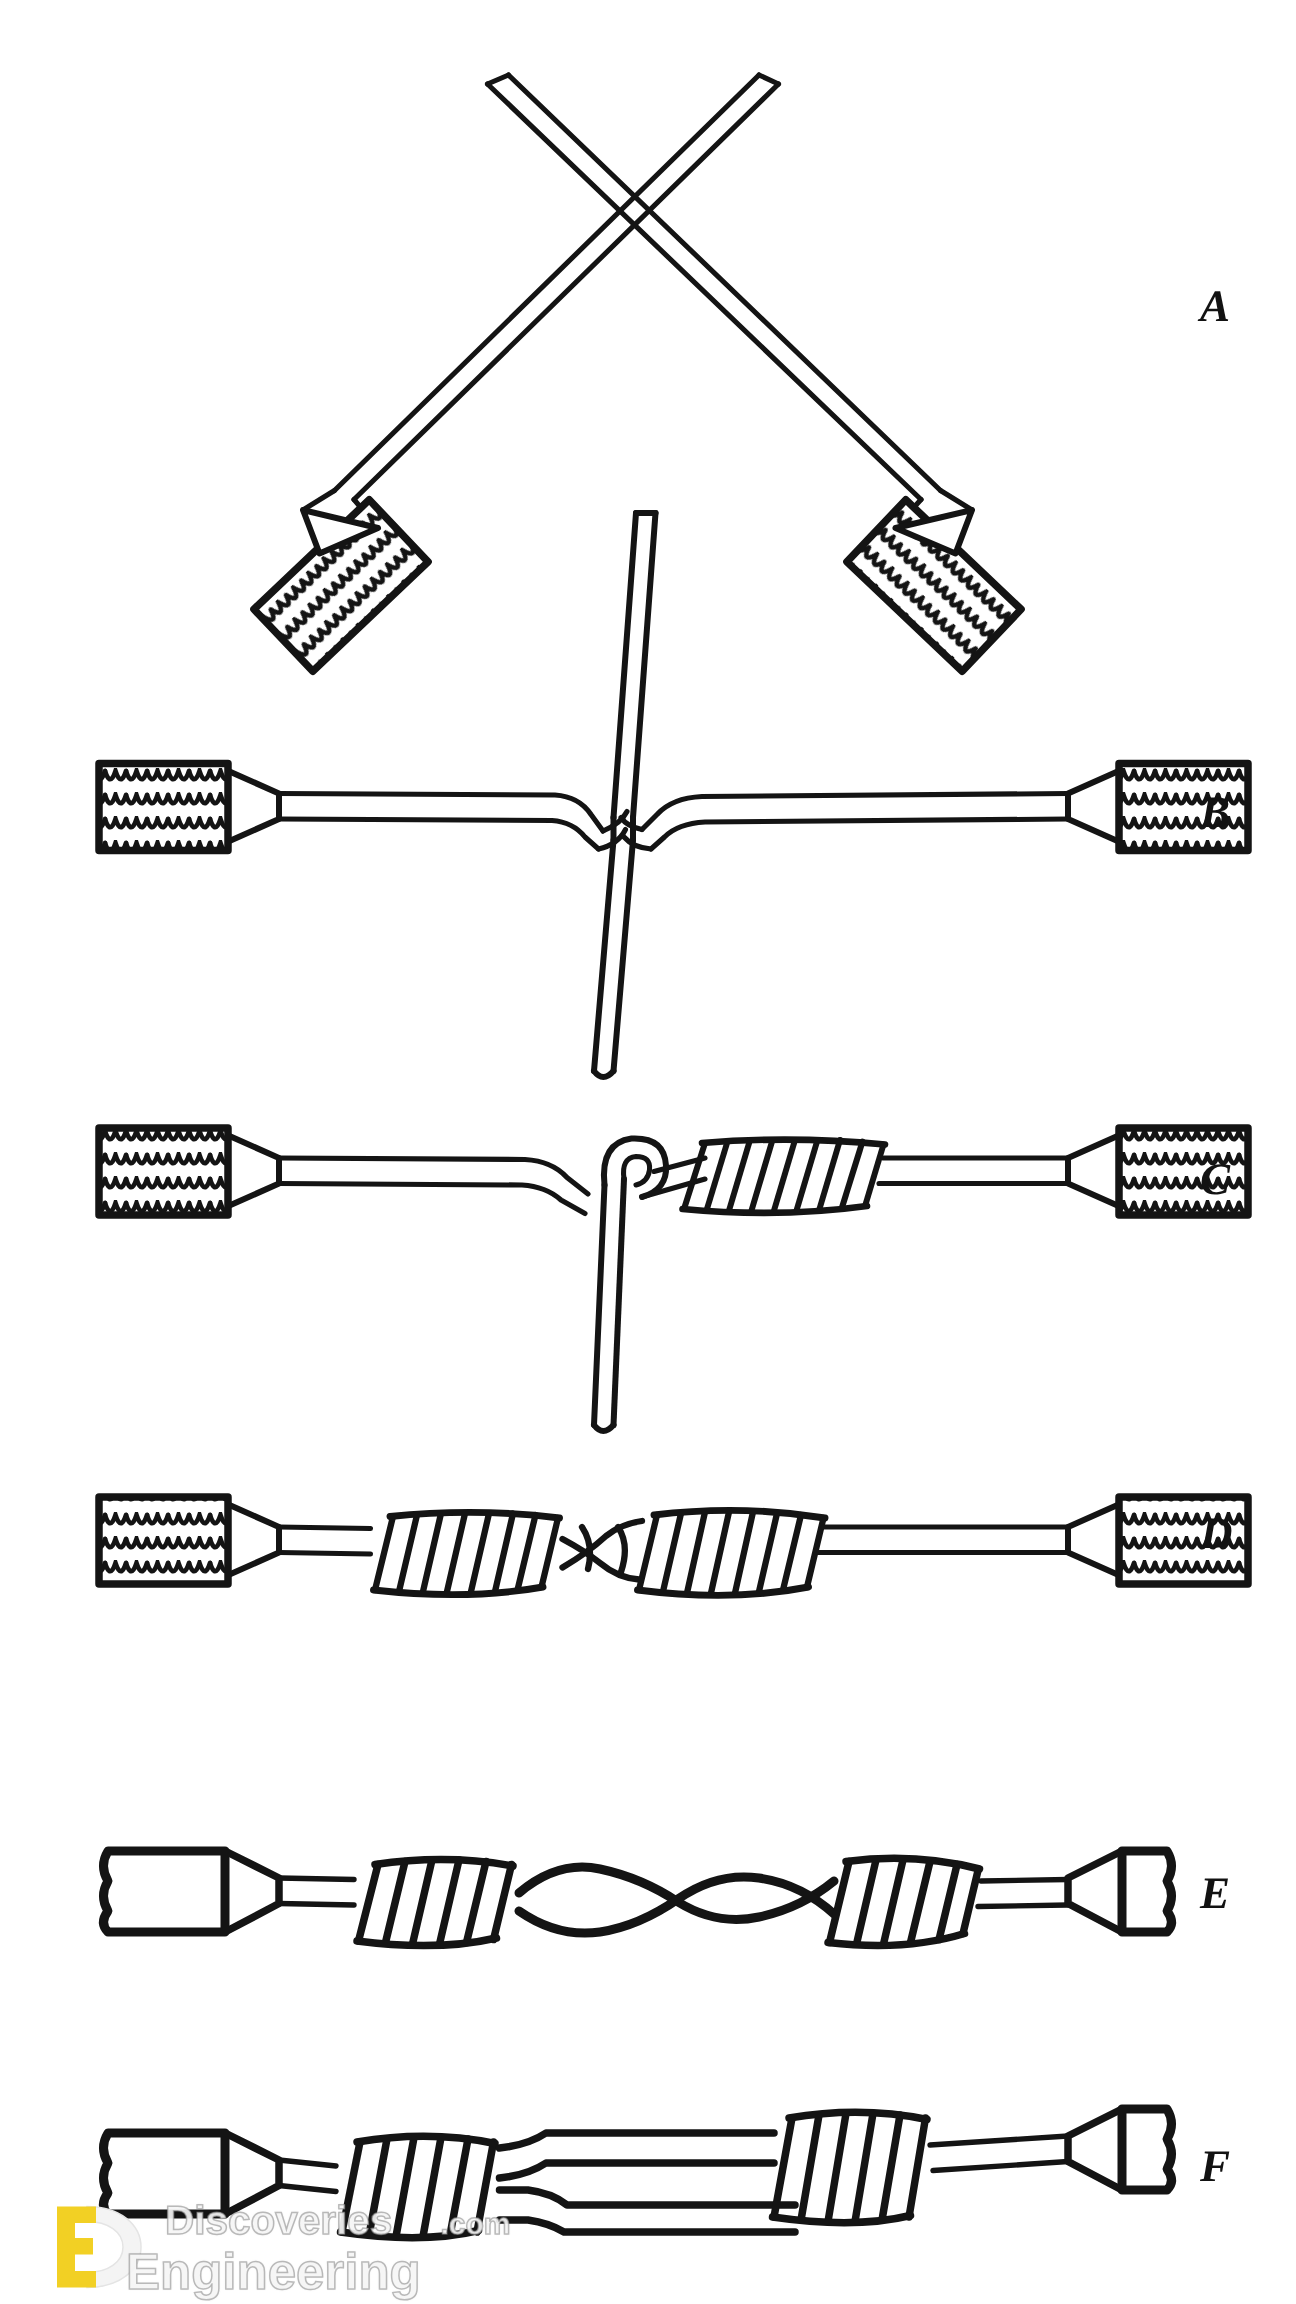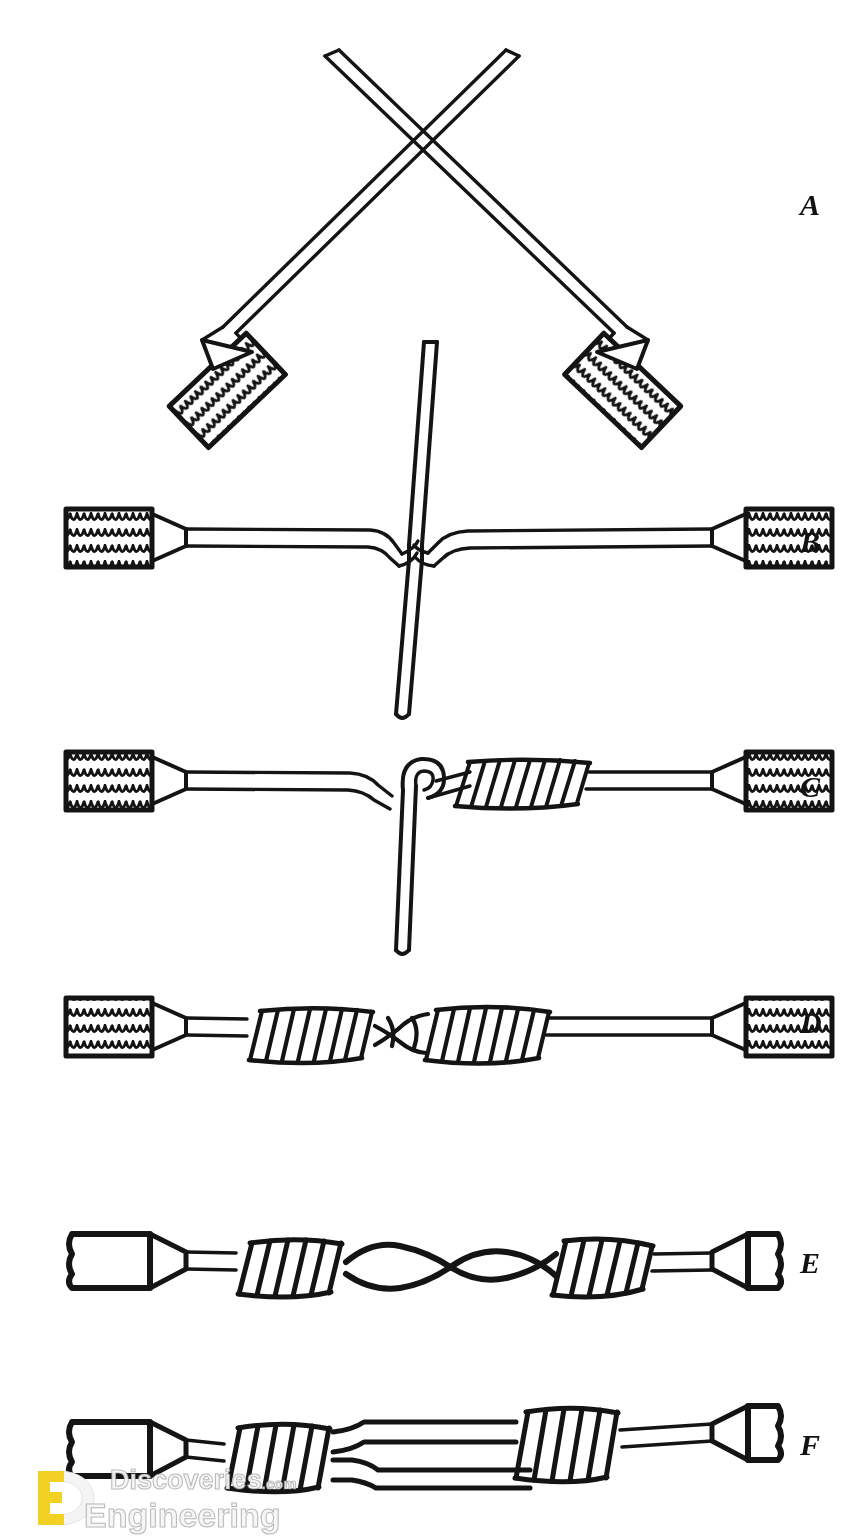--- a/index.html
+++ b/index.html
@@ -73,22 +73,23 @@
     white-space: nowrap;
     user-select: none;
   }
   #wm-discoveries {
     left: 104px;
     top: 10px;
     font-size: 27px;
     letter-spacing: 0px;
   }
   #wm-dotcom {
-    font-size: 15px;
+    font-size: 20px;
     vertical-align: baseline;
+    margin-left: 32px;
   }
   #wm-engineering {
     left: 42px;
     top: 41px;
     font-size: 34px;
     letter-spacing: 0px;
     margin-left: 36px;
   }
 </style>
 </head>

